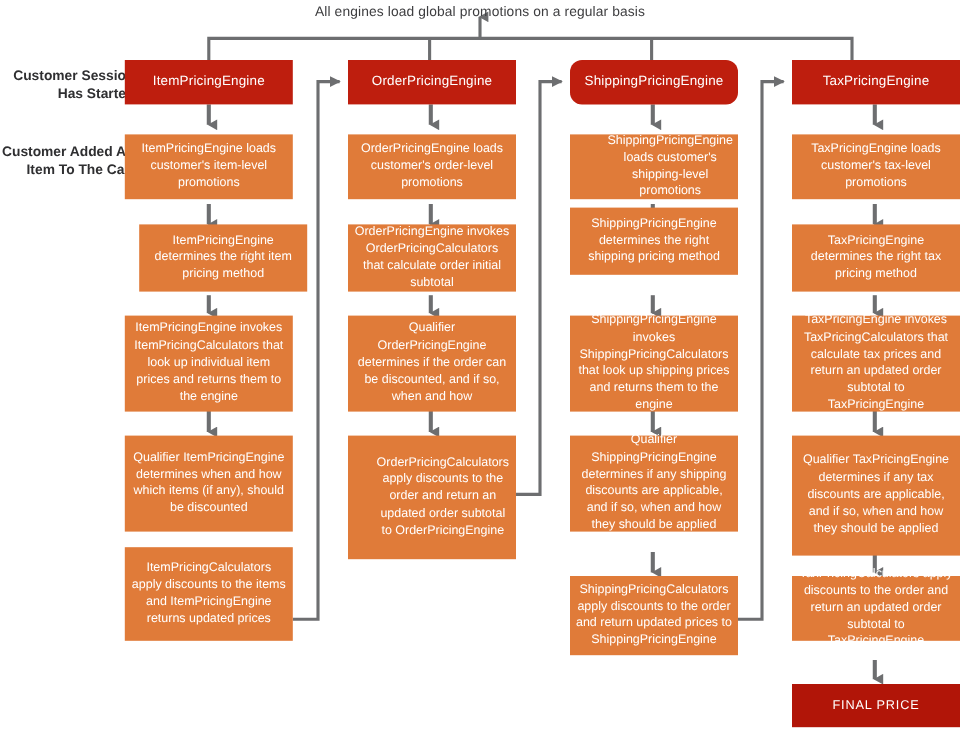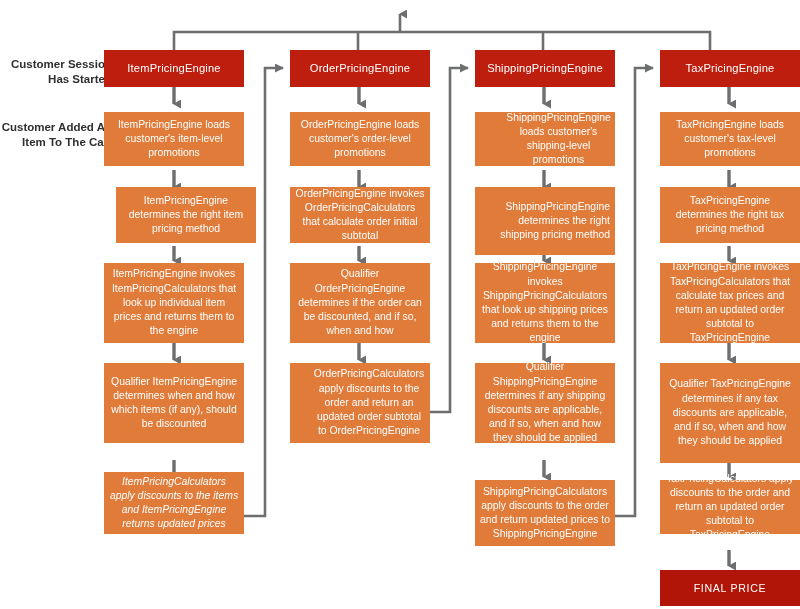--- a/index.html
+++ b/index.html
@@ -142,45 +142,46 @@
       <path d="M729,550 L729,566" marker-end="url(#arrowDown)"></path>
     </g>
 
     <g stroke="#6D6E70" stroke-width="2.6" fill="none">
       <path d="M244,516 L265,516 L265,68 L283,68" marker-end="url(#arrowRight)"></path>
       <path d="M429,412 L450,412 L450,68 L468,68" marker-end="url(#arrowRight)"></path>
       <path d="M614,516 L635,516 L635,68 L653,68" marker-end="url(#arrowRight)"></path>
     </g>
   </svg>
 
+  <div class="top-note">All engines load global promotions on a regular basis</div>
 
   <div class="stage-label" id="stage-label-0">Customer Session Has Started</div>
   <div class="stage-label" id="stage-label-1">Customer Added An Item To The Cart</div>
 
   <div class="column" id="col-0">
     <div class="node header" style="top:0px;height:37px;">ItemPricingEngine</div>
     <div class="node step" style="top:62px;height:54px;">ItemPricingEngine loads customer's item-level promotions</div>
     <div class="node step" style="top:137px;height:56px;margin-left:12px;">ItemPricingEngine determines the right item pricing method</div>
     <div class="node step" style="top:213px;height:80px;">ItemPricingEngine invokes ItemPricingCalculators that look up individual item prices and returns them to the engine</div>
     <div class="node step" style="top:313px;height:80px;">Qualifier ItemPricingEngine determines when and how which items (if any), should be discounted</div>
-    <div class="node step" style="top:422px;height:62px;font-style:italic;">ItemPricingCalculators apply discounts to the items and ItemPricingEngine returns updated prices</div>
+    <div class="node step" style="top:406px;height:78px;">ItemPricingCalculators apply discounts to the items and ItemPricingEngine returns updated prices</div>
   </div>
 
   <div class="column" id="col-1">
     <div class="node header" style="top:0px;height:37px;">OrderPricingEngine</div>
     <div class="node step" style="top:62px;height:54px;">OrderPricingEngine loads customer's order-level promotions</div>
     <div class="node step" style="top:137px;height:56px;">OrderPricingEngine invokes OrderPricingCalculators that calculate order initial subtotal</div>
     <div class="node step" style="top:213px;height:80px;">Qualifier OrderPricingEngine determines if the order can be discounted, and if so, when and how</div>
-    <div class="node step" style="top:313px;height:80px;padding-left:23px;">OrderPricingCalculators apply discounts to the order and return an updated order subtotal to OrderPricingEngine</div>
+    <div class="node step" style="top:313px;height:103px;padding-left:23px;">OrderPricingCalculators apply discounts to the order and return an updated order subtotal to OrderPricingEngine</div>
   </div>
 
   <div class="column" id="col-2">
-    <div class="node header" style="top:0px;height:37px;">ShippingPricingEngine</div>
+    <div class="node header" style="top:0px;height:37px;border-radius:10px;">ShippingPricingEngine</div>
     <div class="node step" style="top:62px;height:54px;padding-left:32px;">ShippingPricingEngine loads customer's shipping-level promotions</div>
-    <div class="node step" style="top:137px;height:68px;text-align:right;">ShippingPricingEngine determines the right shipping pricing method</div>
+    <div class="node step" style="top:123px;height:56px;">ShippingPricingEngine determines the right shipping pricing method</div>
     <div class="node step" style="top:213px;height:80px;">ShippingPricingEngine invokes ShippingPricingCalculators that look up shipping prices and returns them to the engine</div>
     <div class="node step" style="top:313px;height:80px;">Qualifier ShippingPricingEngine determines if any shipping discounts are applicable, and if so, when and how they should be applied</div>
     <div class="node step" style="top:430px;height:66px;">ShippingPricingCalculators apply discounts to the order and return updated prices to ShippingPricingEngine</div>
   </div>
 
   <div class="column" id="col-3">
     <div class="node header" style="top:0px;height:37px;">TaxPricingEngine</div>
     <div class="node step" style="top:62px;height:54px;">TaxPricingEngine loads customer's tax-level promotions</div>
     <div class="node step" style="top:137px;height:56px;">TaxPricingEngine determines the right tax pricing method</div>
     <div class="node step" style="top:213px;height:80px;">TaxPricingEngine invokes TaxPricingCalculators that calculate tax prices and return an updated order subtotal to TaxPricingEngine</div>

